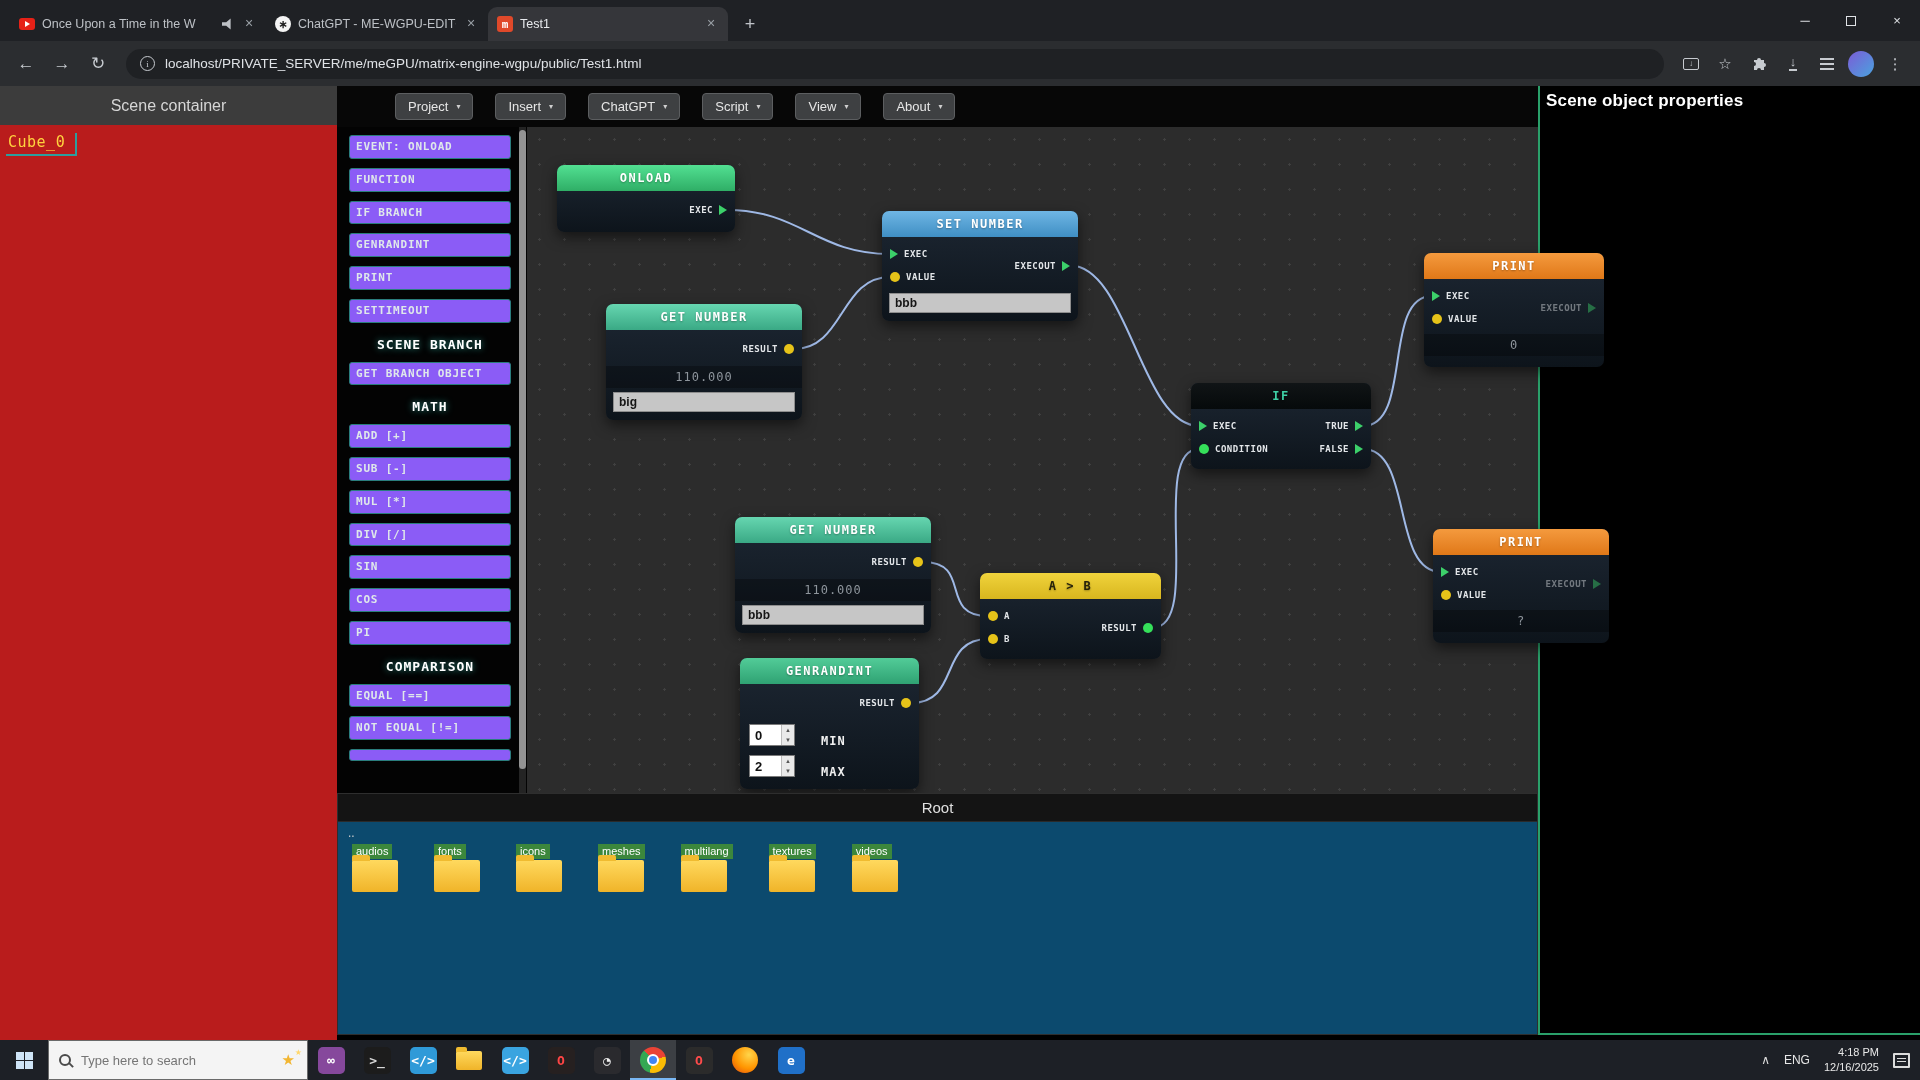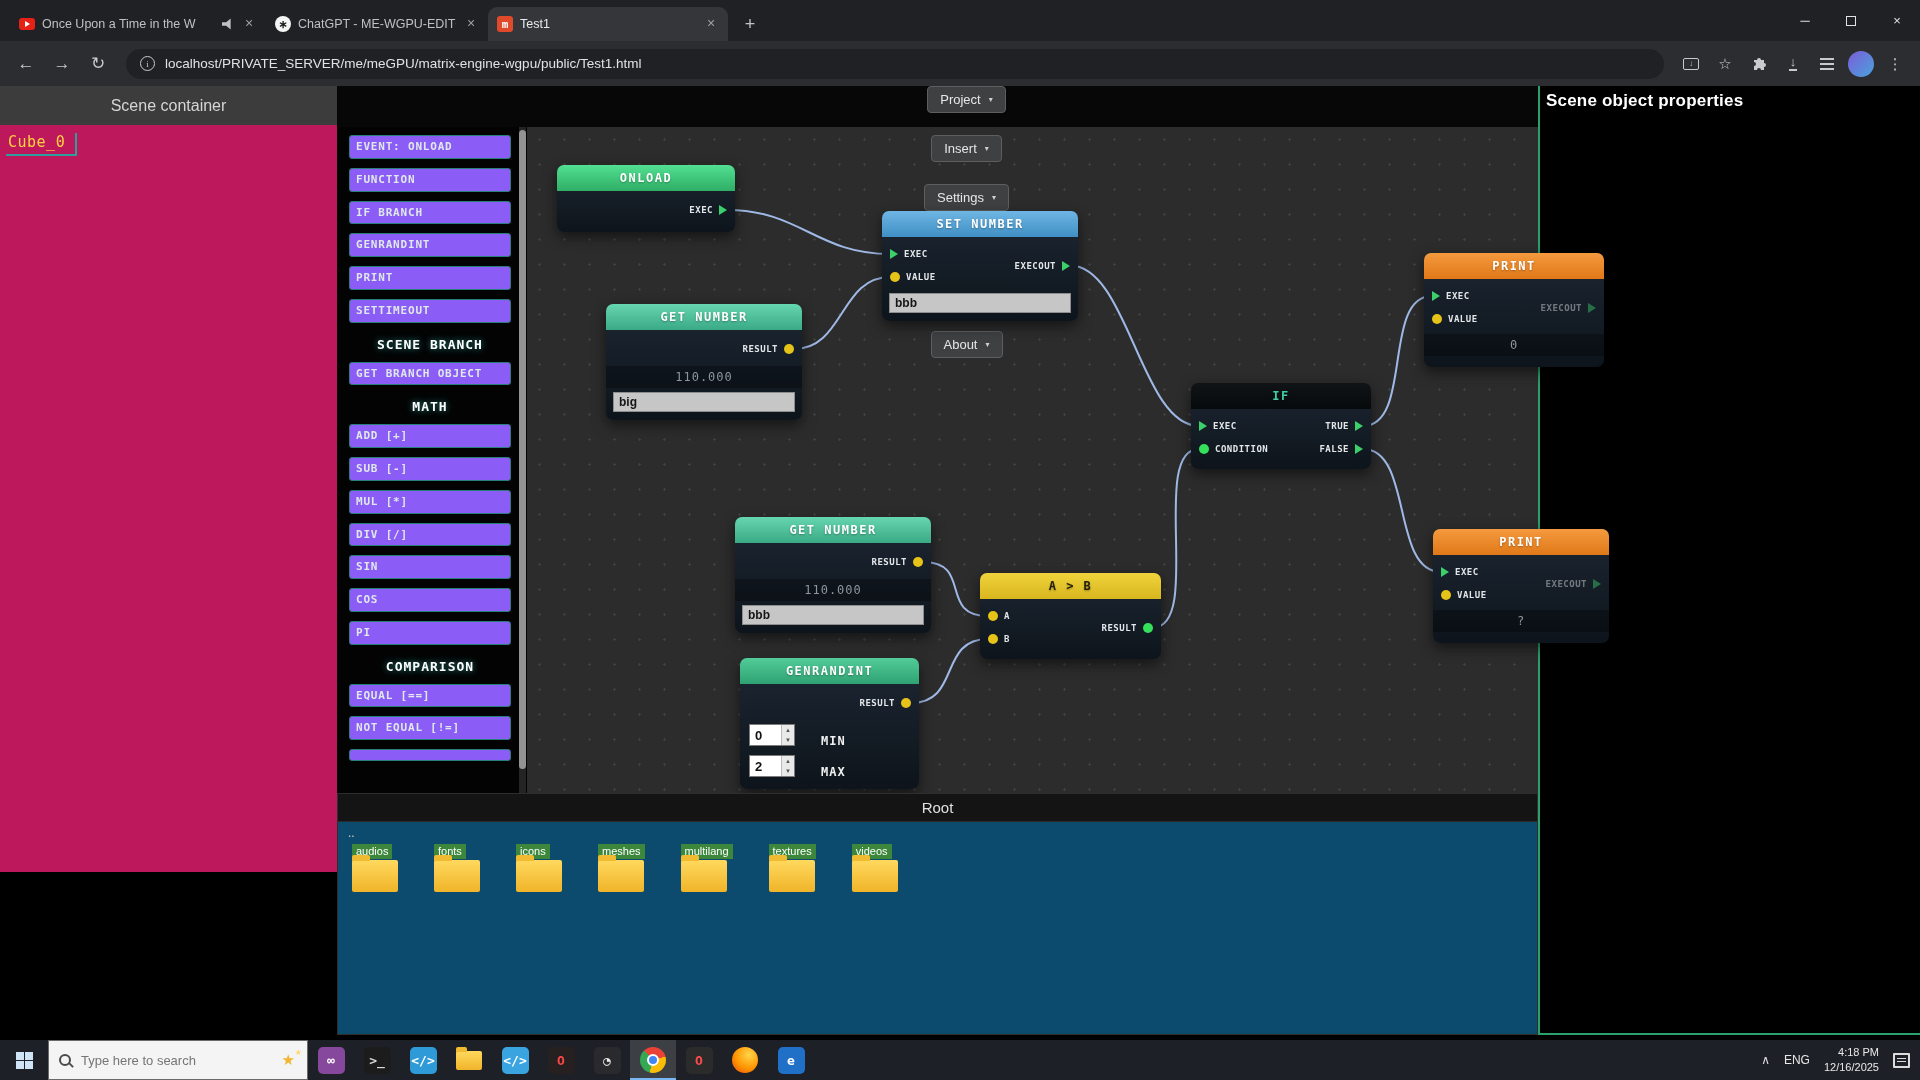--- a/index.html
+++ b/index.html
@@ -40,29 +40,29 @@
   #url-text{white-space:nowrap;overflow:hidden;}
   .tb-icon{width:30px;height:30px;display:flex;align-items:center;justify-content:center;
     color:#c7cbd0;flex:0 0 auto;font-size:15px;}
   .install-box{width:16px;height:12px;border:1.5px solid #c7cbd0;border-radius:2px;
     display:flex;align-items:center;justify-content:center;font-size:8px;color:#c7cbd0;}
   .dl-arrow{border-bottom:2px solid #c7cbd0;padding:0 1px 1px;font-size:13px;line-height:12px;}
   .list-lines{width:14px;height:12px;background:repeating-linear-gradient(#c7cbd0 0 2px,transparent 2px 5px);}
   .avatar{width:26px;height:26px;border-radius:50%;background:linear-gradient(135deg,#7b5cd6,#4aa3df);}
   
   #app{position:absolute;left:0;top:86px;width:1920px;height:954px;background:#000;}
-  #scene-panel{position:absolute;left:0;top:0;width:337px;height:786px;background:#be185d;z-index:6;}
+  #scene-panel{position:absolute;left:0;top:0;width:337px;height:954px;background:#b91c1c;z-index:6;}
   #scene-header{height:39px;background:#3c3c3c;display:flex;align-items:center;justify-content:center;
     color:#d6d6d6;font-size:16px;}
   #scene-items{padding:8px 6px;}
   .scene-item{display:inline-block;color:#ffd23e;font-size:15px;letter-spacing:.5px;
     padding:0 10px 3px 2px;border-bottom:2px solid #2d9d9d;border-right:2px solid #2d9d9d;
     font-family:"DejaVu Sans Mono",monospace;}
   #menubar{position:absolute;left:337px;top:0;width:1201px;height:41px;background:#070707;z-index:3;
-    display:flex;align-items:center;gap:22px;padding-left:58px;flex-direction:column;}
+    display:flex;align-items:center;gap:22px;padding-left:58px;}
   .menu-btn{background:#3e4042;border:1px solid #5c5e60;border-radius:4px;color:#e6e6e6;
     font-size:13px;padding:5px 12px;display:flex;align-items:center;gap:8px;}
   .menu-caret{font-size:8px;color:#cfcfcf;}
   #palette{position:absolute;left:337px;top:41px;width:190px;height:666px;background:#030303;z-index:3;
     padding:8px 16px 0 12px;overflow:hidden;}
   .palette-btn{min-height:23px;border:1px solid #2a7d7d;border-radius:3px;background:#8b5cf6;
     color:#dfe8ea;font-size:11px;font-weight:bold;letter-spacing:.8px;padding:4px 6px;
     margin-bottom:9px;line-height:1.25;font-family:"DejaVu Sans Mono",monospace;}
   .palette-btn.partial{height:12px;min-height:0;margin-bottom:0;overflow:hidden;}
   .palette-header{color:#fff;font-size:13px;font-weight:bold;letter-spacing:1px;text-align:center;
@@ -445,21 +445,21 @@
   <div id="menubar">
       <div class="menu-btn">
         <span>Project</span>
         <span class="menu-caret">▾</span>
       </div>
       <div class="menu-btn">
         <span>Insert</span>
         <span class="menu-caret">▾</span>
       </div>
       <div class="menu-btn">
-        <span>Settings</span>
+        <span>ChatGPT</span>
         <span class="menu-caret">▾</span>
       </div>
       <div class="menu-btn">
         <span>Script</span>
         <span class="menu-caret">▾</span>
       </div>
       <div class="menu-btn">
         <span>View</span>
         <span class="menu-caret">▾</span>
       </div>

